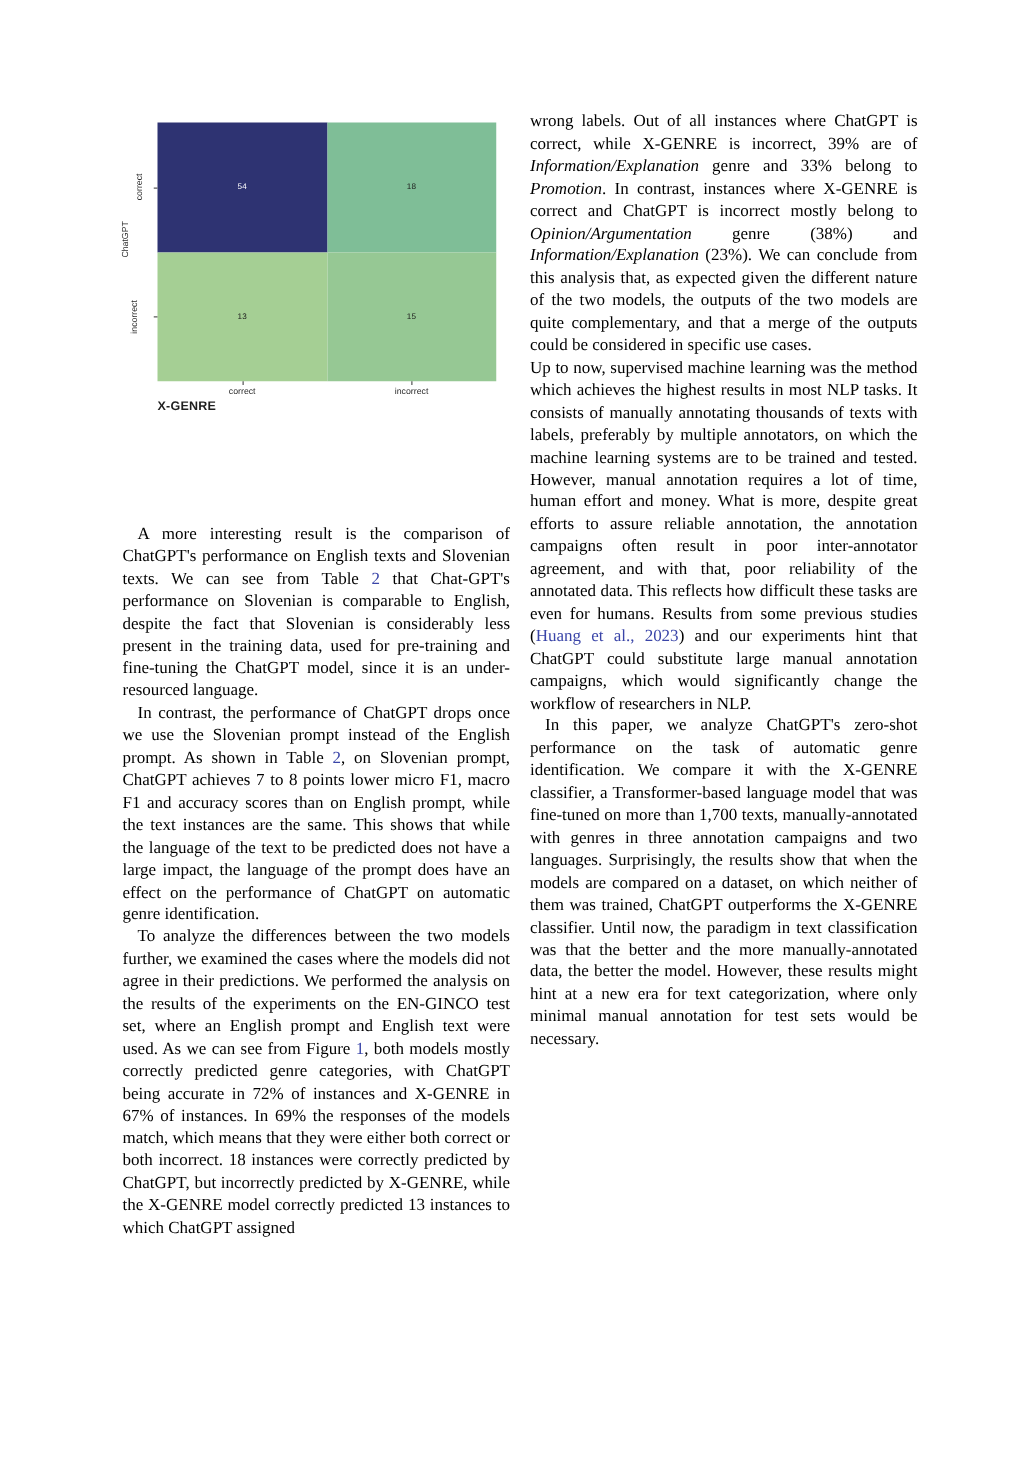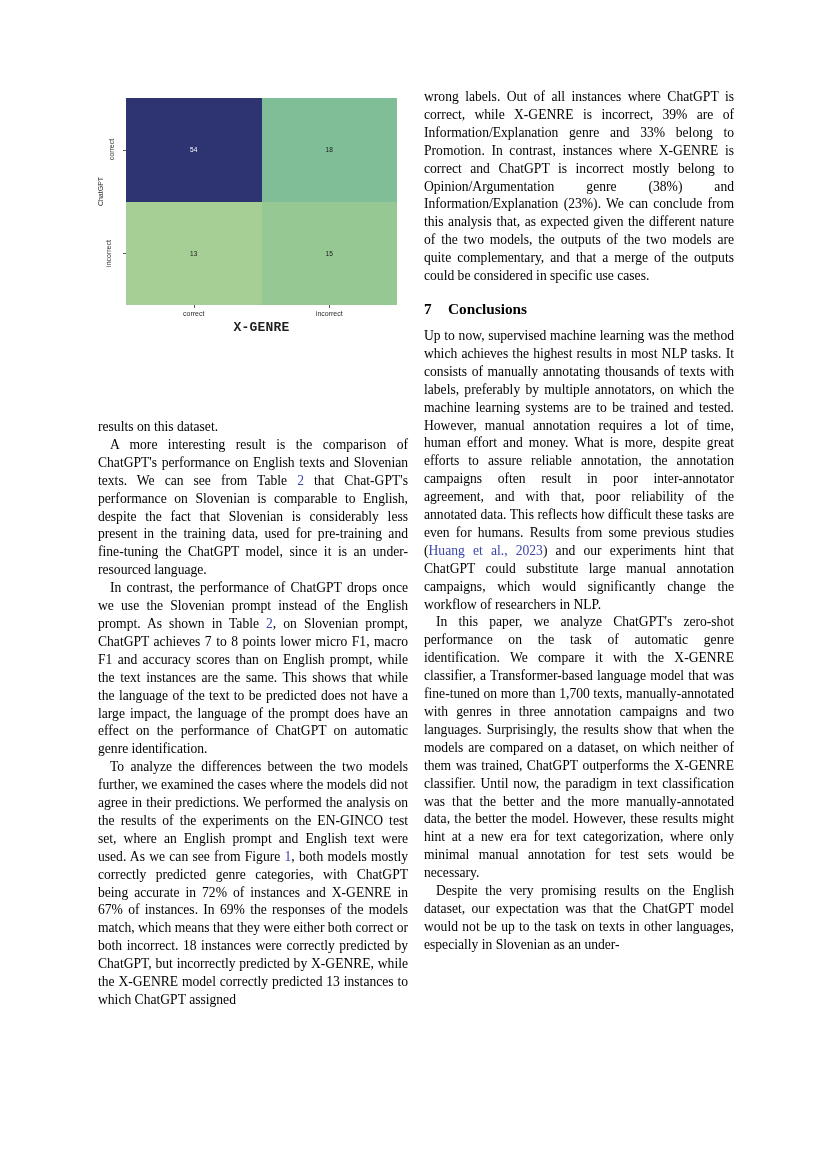--- a/index.html
+++ b/index.html
@@ -51,20 +51,21 @@
   }
   p.para + p.para {
     margin-top: 0;
     font-family: Liberation Serif, serif;
   }
 
   .link {
     color: #3a45a8;
   }
   .ital {
+    font-style: italic;
   }
 
   h2.section {
     margin: 14px 0 9px 0;
     font-size: 15.3px;
     font-weight: bold;
     font-family: "Liberation Serif", serif;
     line-height: 19px;
   }
   h2.section .secnum {
@@ -174,26 +175,25 @@
     top: 0;
     width: 1px;
     height: 3px;
     background: #5a5a5a;
   }
   .x-axis-title {
     position: absolute;
     left: 28px;
     top: 232px;
     width: 271px;
-    text-align: center;
-    font-size: 13px;
+    text-align: left;
+    font-size: 10px;
     font-weight: bold;
     color: #1f1f1f;
     letter-spacing: 0.2px;
-    font-family: Liberation Mono, monospace;
   }
 
   .caption {
     margin-top: 14px;
     font-size: 13.2px;
     line-height: 17.4px;
     text-align: justify;
     font-family: "Liberation Serif", serif;
   }
 </style>
@@ -242,35 +242,32 @@
 
       <div class="x-axis-title">X-GENRE</div>
     </div>
 
   </div>
 
   <div class="columns">
 
     <div class="col" style="padding-top:330px;">
 
-      <p class="para noindent"><span>results on this dataset.</span></p>
 
       <p class="para"><span>A more interesting result is the comparison of ChatGPT's performance on English texts and Slovenian texts. We can see from Table </span><span class="link">2</span><span> that Chat-GPT's performance on Slovenian is comparable to English, despite the fact that Slovenian is considerably less present in the training data, used for pre-training and fine-tuning the ChatGPT model, since it is an under-resourced language.</span></p>
 
       <p class="para"><span>In contrast, the performance of ChatGPT drops once we use the Slovenian prompt instead of the English prompt. As shown in Table </span><span class="link">2</span><span>, on Slovenian prompt, ChatGPT achieves 7 to 8 points lower micro F1, macro F1 and accuracy scores than on English prompt, while the text instances are the same. This shows that while the language of the text to be predicted does not have a large impact, the language of the prompt does have an effect on the performance of ChatGPT on automatic genre identification.</span></p>
 
       <p class="para"><span>To analyze the differences between the two models further, we examined the cases where the models did not agree in their predictions. We performed the analysis on the results of the experiments on the EN-GINCO test set, where an English prompt and English text were used. As we can see from Figure </span><span class="link">1</span><span>, both models mostly correctly predicted genre categories, with ChatGPT being accurate in 72% of instances and X-GENRE in 67% of instances. In 69% the responses of the models match, which means that they were either both correct or both incorrect. 18 instances were correctly predicted by ChatGPT, but incorrectly predicted by X-GENRE, while the X-GENRE model correctly predicted 13 instances to which ChatGPT assigned</span></p>
     </div>
 
     <div class="col">
 
       <p class="para noindent"><span>wrong labels. Out of all instances where ChatGPT is correct, while X-GENRE is incorrect, 39% are of </span><span class="ital">Information/Explanation</span><span> genre and 33% belong to </span><span class="ital">Promotion</span><span>. In contrast, instances where X-GENRE is correct and ChatGPT is incorrect mostly belong to </span><span class="ital">Opinion/Argumentation</span><span> genre (38%) and </span><span class="ital">Information/Explanation</span><span> (23%). We can conclude from this analysis that, as expected given the different nature of the two models, the outputs of the two models are quite complementary, and that a merge of the outputs could be considered in specific use cases.</span></p>
 
-      <h2 class="section"><span class="secnum">7</span><span>Conclusions</span></h2>
 
       <p class="para noindent"><span>Up to now, supervised machine learning was the method which achieves the highest results in most NLP tasks. It consists of manually annotating thousands of texts with labels, preferably by multiple annotators, on which the machine learning systems are to be trained and tested. However, manual annotation requires a lot of time, human effort and money. What is more, despite great efforts to assure reliable annotation, the annotation campaigns often result in poor inter-annotator agreement, and with that, poor reliability of the annotated data. This reflects how difficult these tasks are even for humans. Results from some previous studies (</span><span class="link">Huang et al., 2023</span><span>) and our experiments hint that ChatGPT could substitute large manual annotation campaigns, which would significantly change the workflow of researchers in NLP.</span></p>
 
       <p class="para"><span>In this paper, we analyze ChatGPT's zero-shot performance on the task of automatic genre identification. We compare it with the X-GENRE classifier, a Transformer-based language model that was fine-tuned on more than 1,700 texts, manually-annotated with genres in three annotation campaigns and two languages. Surprisingly, the results show that when the models are compared on a dataset, on which neither of them was trained, ChatGPT outperforms the X-GENRE classifier. Until now, the paradigm in text classification was that the better and the more manually-annotated data, the better the model. However, these results might hint at a new era for text categorization, where only minimal manual annotation for test sets would be necessary.</span></p>
 
-      <p class="para"><span>Despite the very promising results on the English dataset, our expectation was that the ChatGPT model would not be up to the task on texts in other languages, especially in Slovenian as an under-</span></p>
     </div>
   </div>
 </div>
 
 </body></html>

